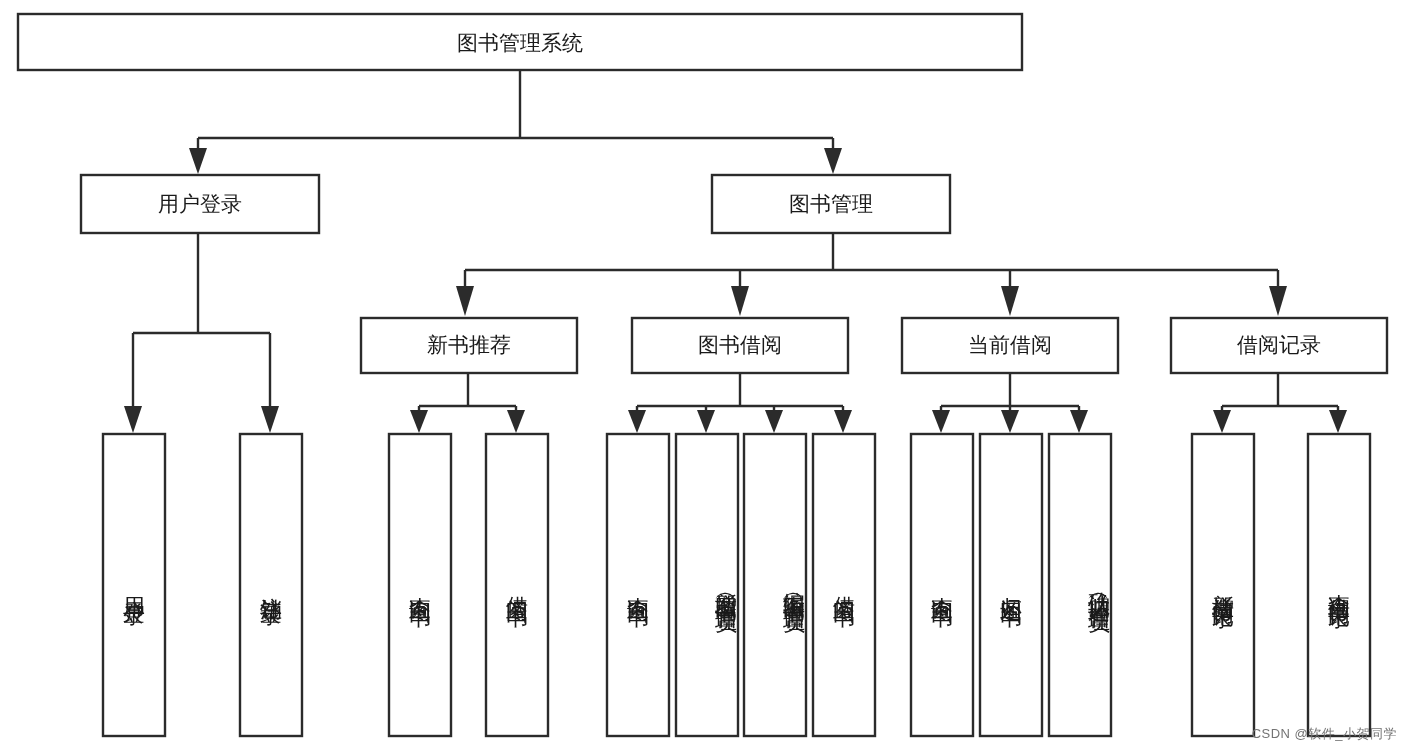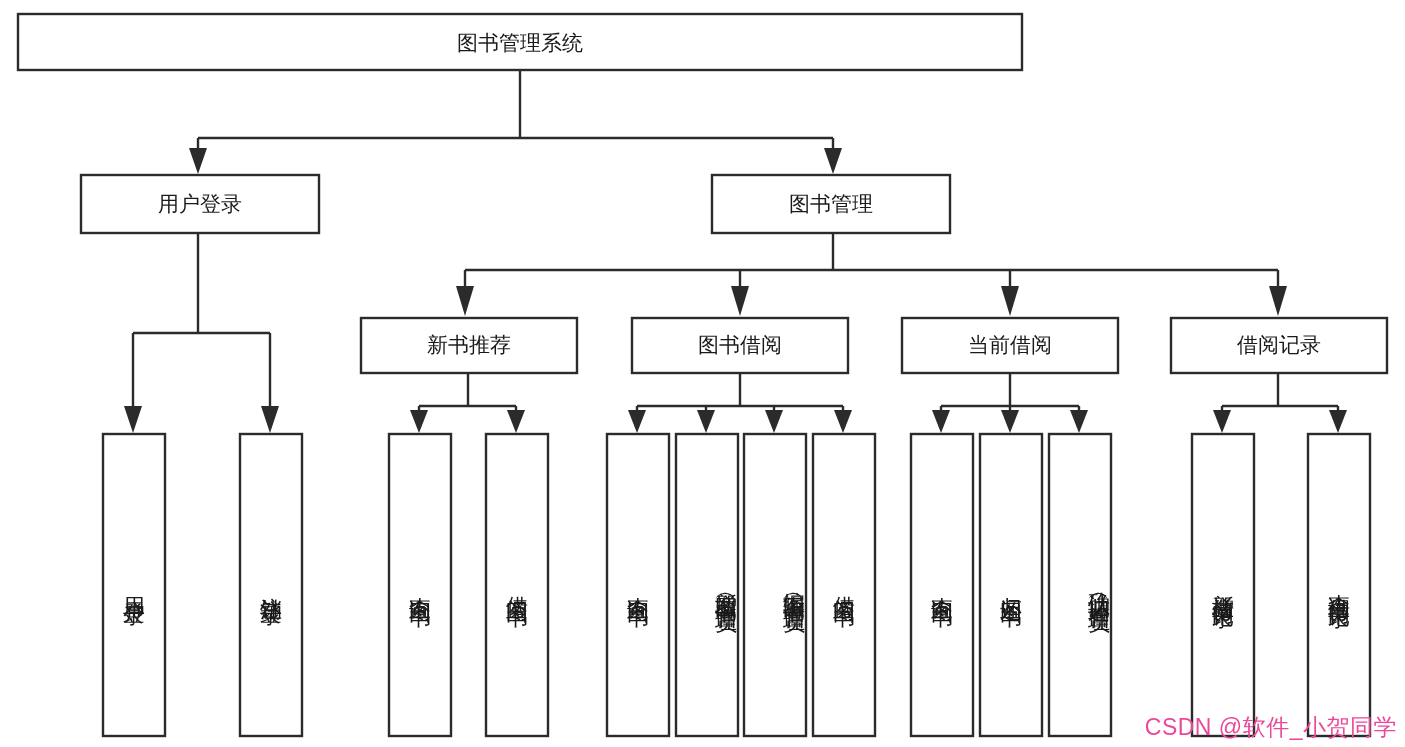--- a/index.html
+++ b/index.html
@@ -65,22 +65,22 @@
     pointer-events: none;
   }
   .vlabel.centered {
     align-items: center;
   }
   .watermark {
     position: absolute;
     right: 8px;
     bottom: 4px;
     font-family: "Liberation Sans", "DejaVu Sans", sans-serif;
-    font-size: 23px;
-    color: #ec4899;
+    font-size: 13px;
+    color: #737373;
     white-space: nowrap;
     letter-spacing: 0.5px;
     margin-top: 17px;
   }
 </style>
 </head>
 <body>
 
 <div id="diagram-root">
 

